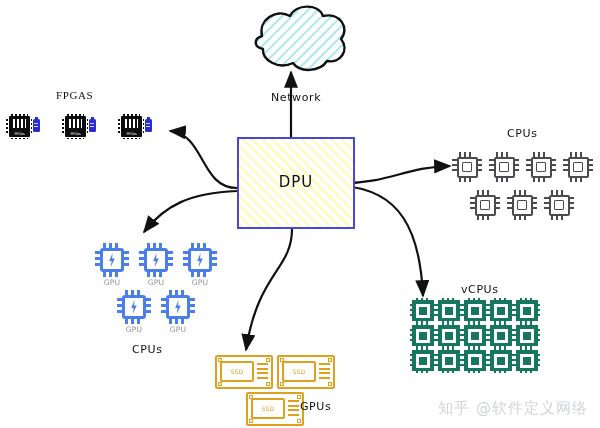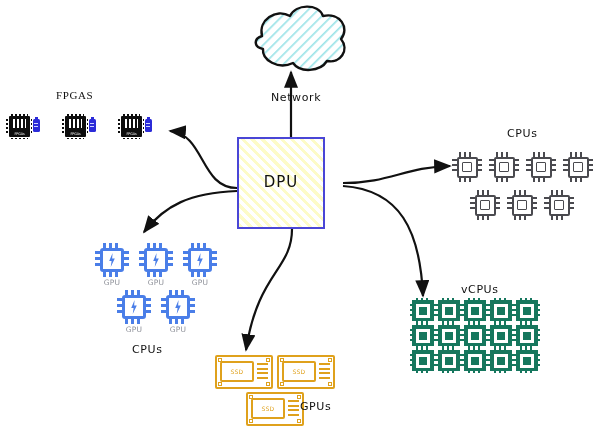--- a/index.html
+++ b/index.html
@@ -5,21 +5,21 @@
   html,body{margin:0;padding:0;background:#ffffff;}
   body{width:600px;height:428px;overflow:hidden;font-family:"DejaVu Sans",sans-serif;}
   #stage{position:relative;width:600px;height:428px;background:#fff;}
 
   .lbl{position:absolute;color:#111;font-size:11px;letter-spacing:.6px;white-space:nowrap;}
   .sublbl{position:absolute;color:#8e9199;font-size:7.5px;letter-spacing:.3px;white-space:nowrap;text-align:center;}
 
   svg.layer{position:absolute;left:0;top:0;width:600px;height:428px;overflow:visible;pointer-events:none;}
 
   
-  #dpu{position:absolute;left:237px;top:137px;width:88px;height:92px;
+  #dpu{position:absolute;left:237px;top:137px;width:118px;height:92px;
        border:2.2px solid #4a46d6;box-sizing:border-box;
        background:repeating-linear-gradient(45deg,#fdfbc8 0 3px,#ffffff 3px 7px);}
   #dpu .t{position:absolute;left:0;right:0;top:34px;text-align:center;font-size:15px;color:#111;letter-spacing:1px;}
 
   
   .grp{position:absolute;}
 
   
   .fpga{position:relative;width:34px;height:26px;display:inline-block;}
   .fpga .chip{position:absolute;left:3px;top:2px;width:21px;height:21px;background:#0d0d0d;border-radius:1px;}
@@ -408,13 +408,14 @@
       </div>
     <div class="vcpu" style="position:absolute;left:104px;top:50px;">
         <div class="body"></div>
         <i class="tt"></i>
         <i class="bb"></i>
         <i class="ll"></i>
         <i class="rr"></i>
       </div>
   </div>
 
+  <div id="watermark">知乎 @软件定义网络</div>
 </div>
 
 </body></html>

